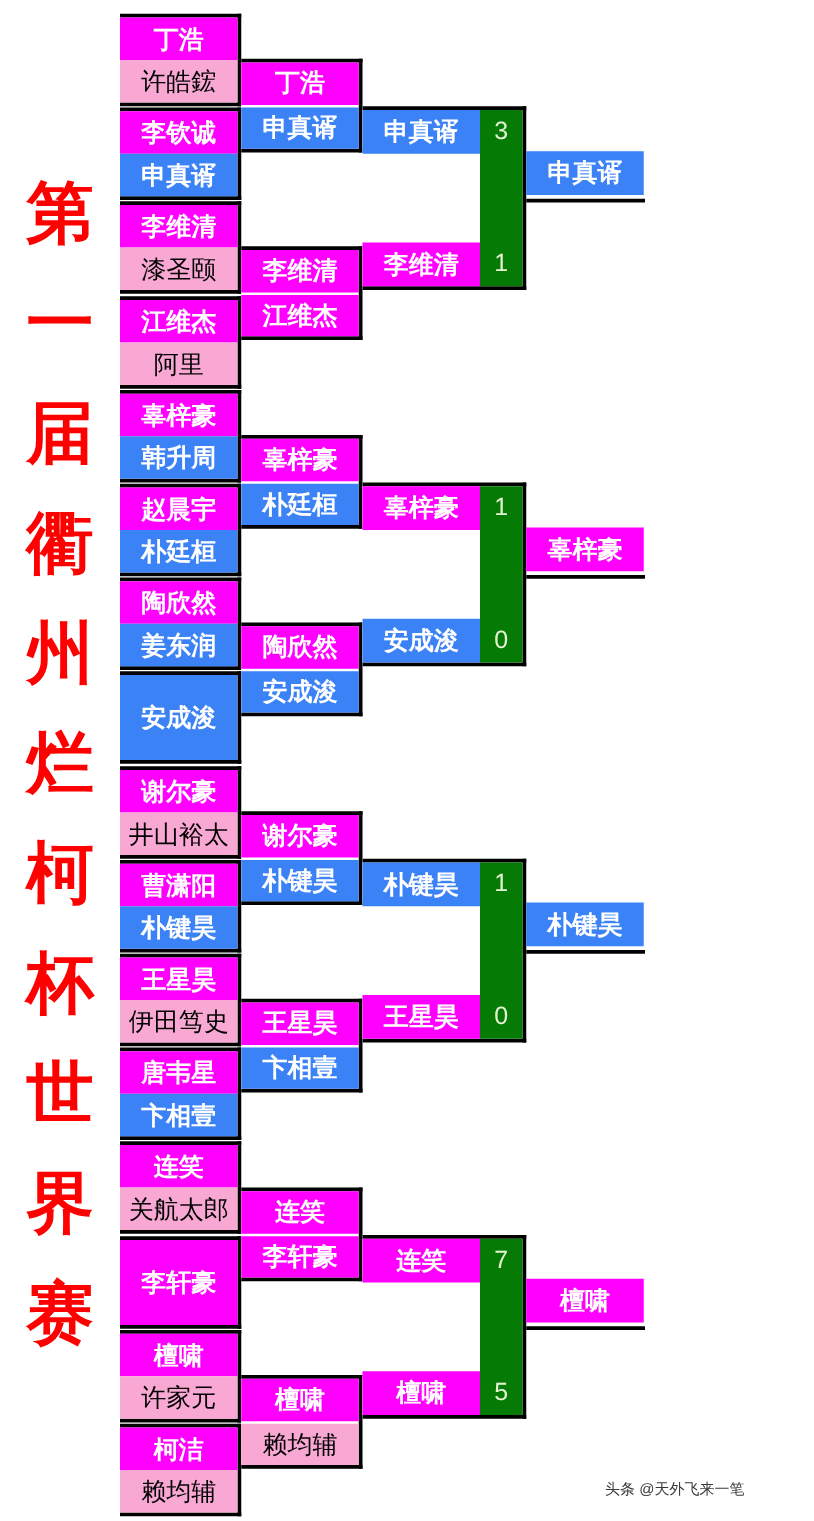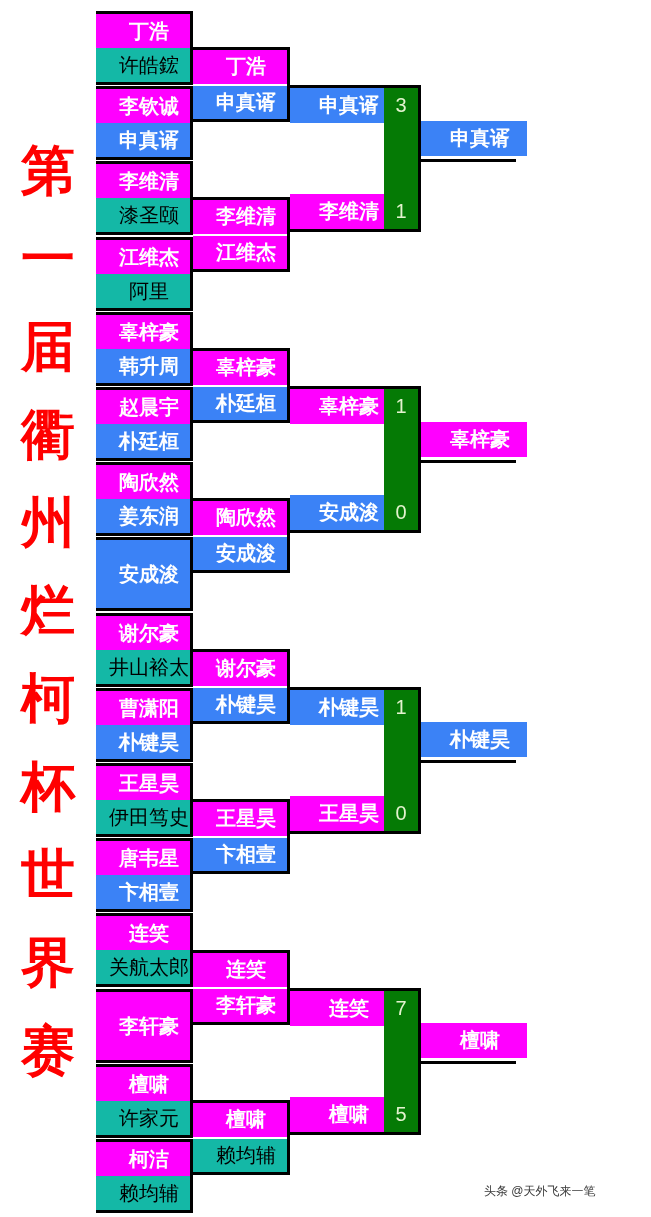--- a/index.html
+++ b/index.html
@@ -3,24 +3,24 @@
 <meta charset="utf-8">
 <style>
   html,body{margin:0;padding:0;background:#fff;}
   body{width:651px;height:1217px;position:relative;overflow:hidden;font-family:"Liberation Sans","DejaVu Sans",sans-serif;}
   .title{position:absolute;left:8px;top:126px;width:80px;}
   .title-char{display:block;height:88px;line-height:88px;text-align:center;font-size:54px;font-weight:bold;color:#ff0000;font-family:"DejaVu Serif","Liberation Serif",serif;}
   .box{position:absolute;box-sizing:border-box;border-top:3px solid #000;border-right:3px solid #000;border-bottom:3px solid #000;background:#fff;}
   .b1{left:96px;width:97px;height:74px;display:flex;flex-direction:column;}
   .b2{left:193px;width:97px;height:75px;display:flex;flex-direction:column;gap:2px;}
   .b1 .cell,.b2 .cell{flex:1;}
-  .cell{display:flex;align-items:center;justify-content:center;font-size:20px;white-space:nowrap;overflow:hidden;padding-left:12px;}
+  .cell{display:flex;align-items:center;justify-content:center;font-size:20px;white-space:nowrap;overflow:hidden;}
   .cell[data-color="magenta"]{background:#ff00ff;color:#fff;font-weight:bold;}
   .cell[data-color="cyan"]{background:#3b82f6;color:#fff;font-weight:bold;}
-  .cell[data-color="white"]{background:#14b8a6;color:#000;}
+  .cell[data-color="white"]{background:#f9a8d4;color:#000;}
   .b3{left:290px;width:131px;height:147px;}
   .b3 .cell{position:absolute;left:0;width:94px;height:35px;}
   .b3 .top{top:0;}
   .b3 .bot{bottom:0;}
   .green{position:absolute;left:94px;top:0;width:34px;height:100%;background:#057a05;}
   .score{position:absolute;left:0;width:34px;height:35px;line-height:35px;text-align:center;font-size:20px;color:#e4f3cf;}
   .score.top{top:0;}
   .score.bot{bottom:0;}
   .win{position:absolute;left:421px;width:94px;height:35px;}
   .win-line{position:absolute;left:421px;width:95px;height:3px;background:#000;}

